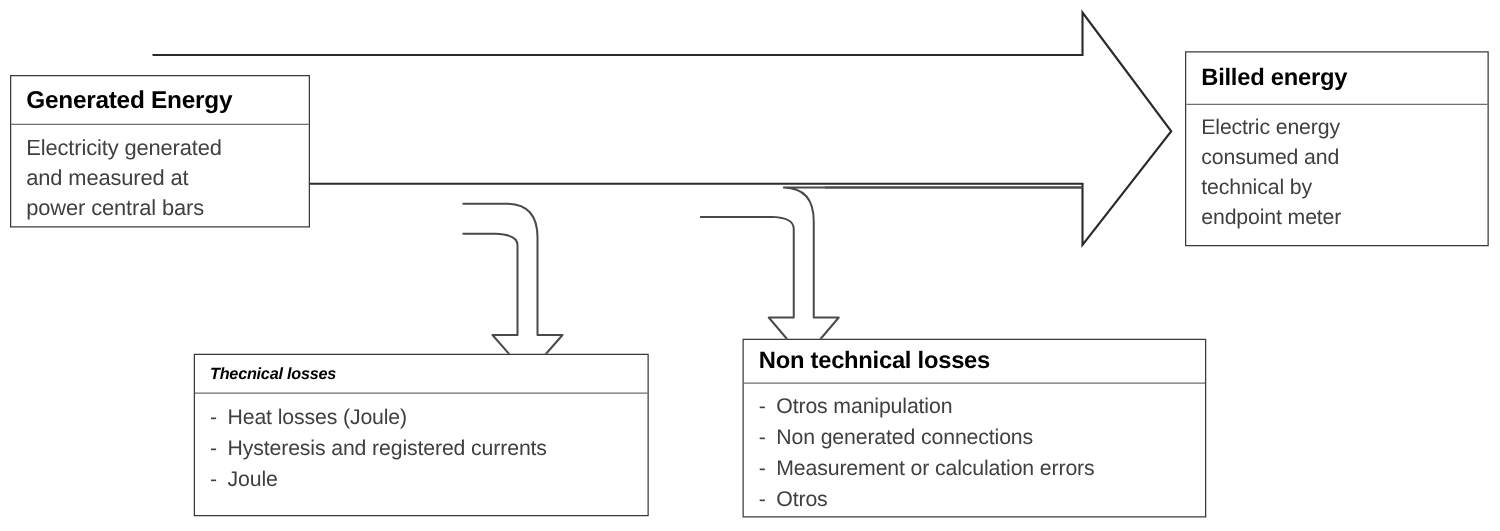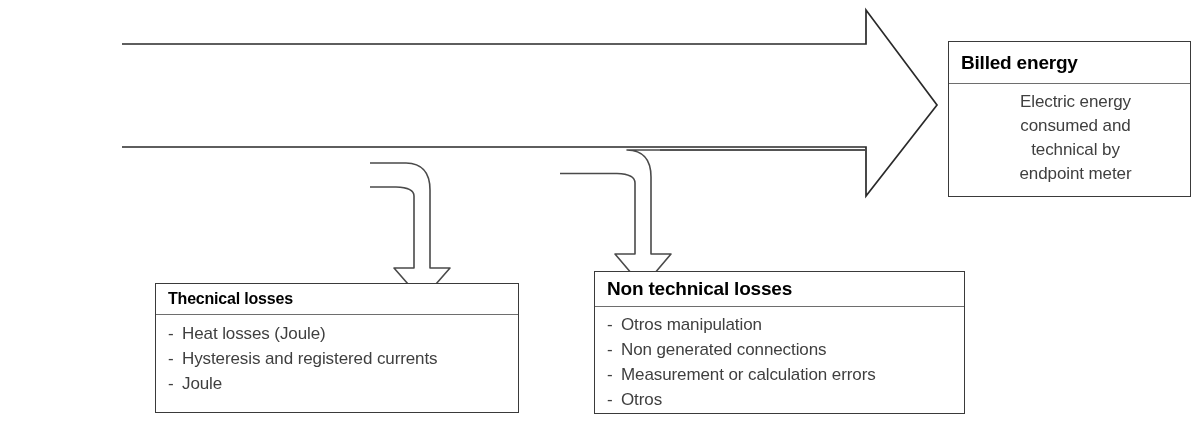--- a/index.html
+++ b/index.html
@@ -93,39 +93,39 @@
     height: 156px;
   }
   #box-billed-energy .node-title {
     font-size: 19px;
     line-height: 41px;
     padding: 0 0 0 12px;
     height: 41px;
   }
   #box-billed-energy .node-body {
     padding: 6px 0 0 12px;
-    text-align: center;
   }
   #box-billed-energy .body-line {
     font-size: 17px;
     line-height: 24px;
   }
 
   
   #box-technical-losses {
     left: 155px;
     top: 283px;
     width: 364px;
     height: 130px;
   }
   #box-technical-losses .node-title {
-    font-size: 16px;
+    font-size: 13px;
     line-height: 30px;
     padding: 0 0 0 12px;
     height: 30px;
+    font-style: italic;
   }
   #box-technical-losses .node-body {
     padding: 6px 0 0 12px;
   }
   #box-technical-losses .bullet-line {
     font-size: 17px;
     line-height: 25px;
   }
 
   
@@ -178,20 +178,29 @@
              L 643,287
              L 615,254
              L 635,254
              L 635,183
              Q 635,174 617,173.5
              L 560,173.5" fill="#ffffff" stroke="#4a4a4a" stroke-width="1.6" stroke-linejoin="round" stroke-linecap="butt"></path>
 
     <path d="M 866,150 L 660,150" fill="none" stroke="#4a4a4a" stroke-width="1.6"></path>
   </svg>
 
+  <div class="node-box" id="box-generated-energy">
+    <div class="node-title">Generated Energy</div>
+    <div class="node-divider"></div>
+    <div class="node-body">
+      <div class="body-line">Electricity generated</div>
+      <div class="body-line">and measured at</div>
+      <div class="body-line">power central bars</div>
+    </div>
+  </div>
 
   <div class="node-box" id="box-billed-energy">
     <div class="node-title">Billed energy</div>
     <div class="node-divider"></div>
     <div class="node-body">
       <div class="body-line">Electric energy</div>
       <div class="body-line">consumed and</div>
       <div class="body-line">technical by</div>
       <div class="body-line">endpoint meter</div>
     </div>

